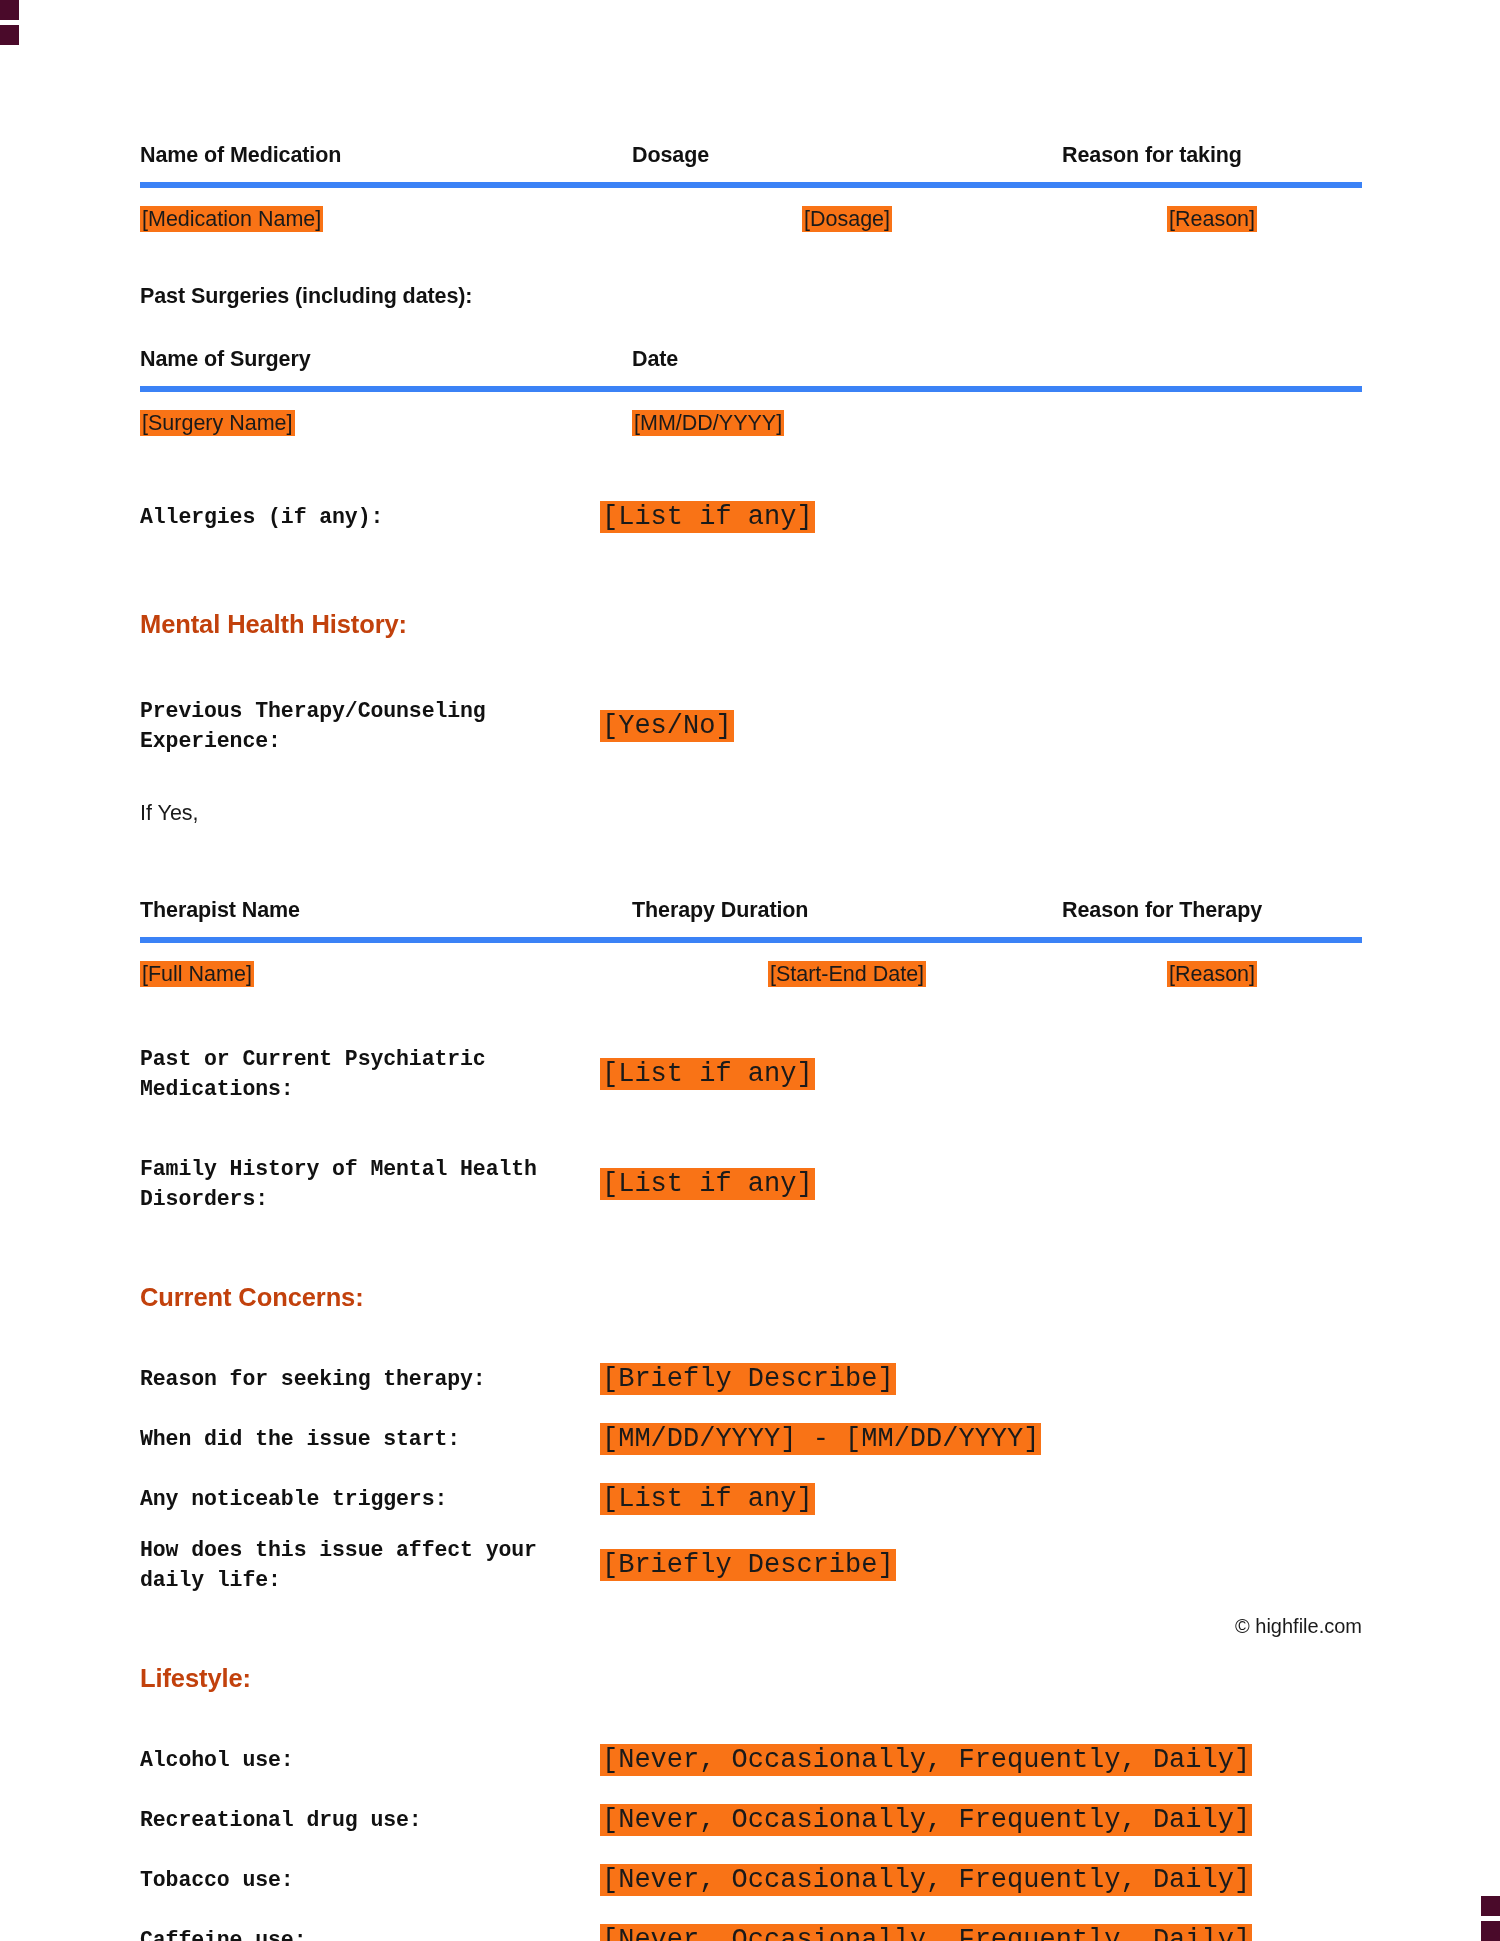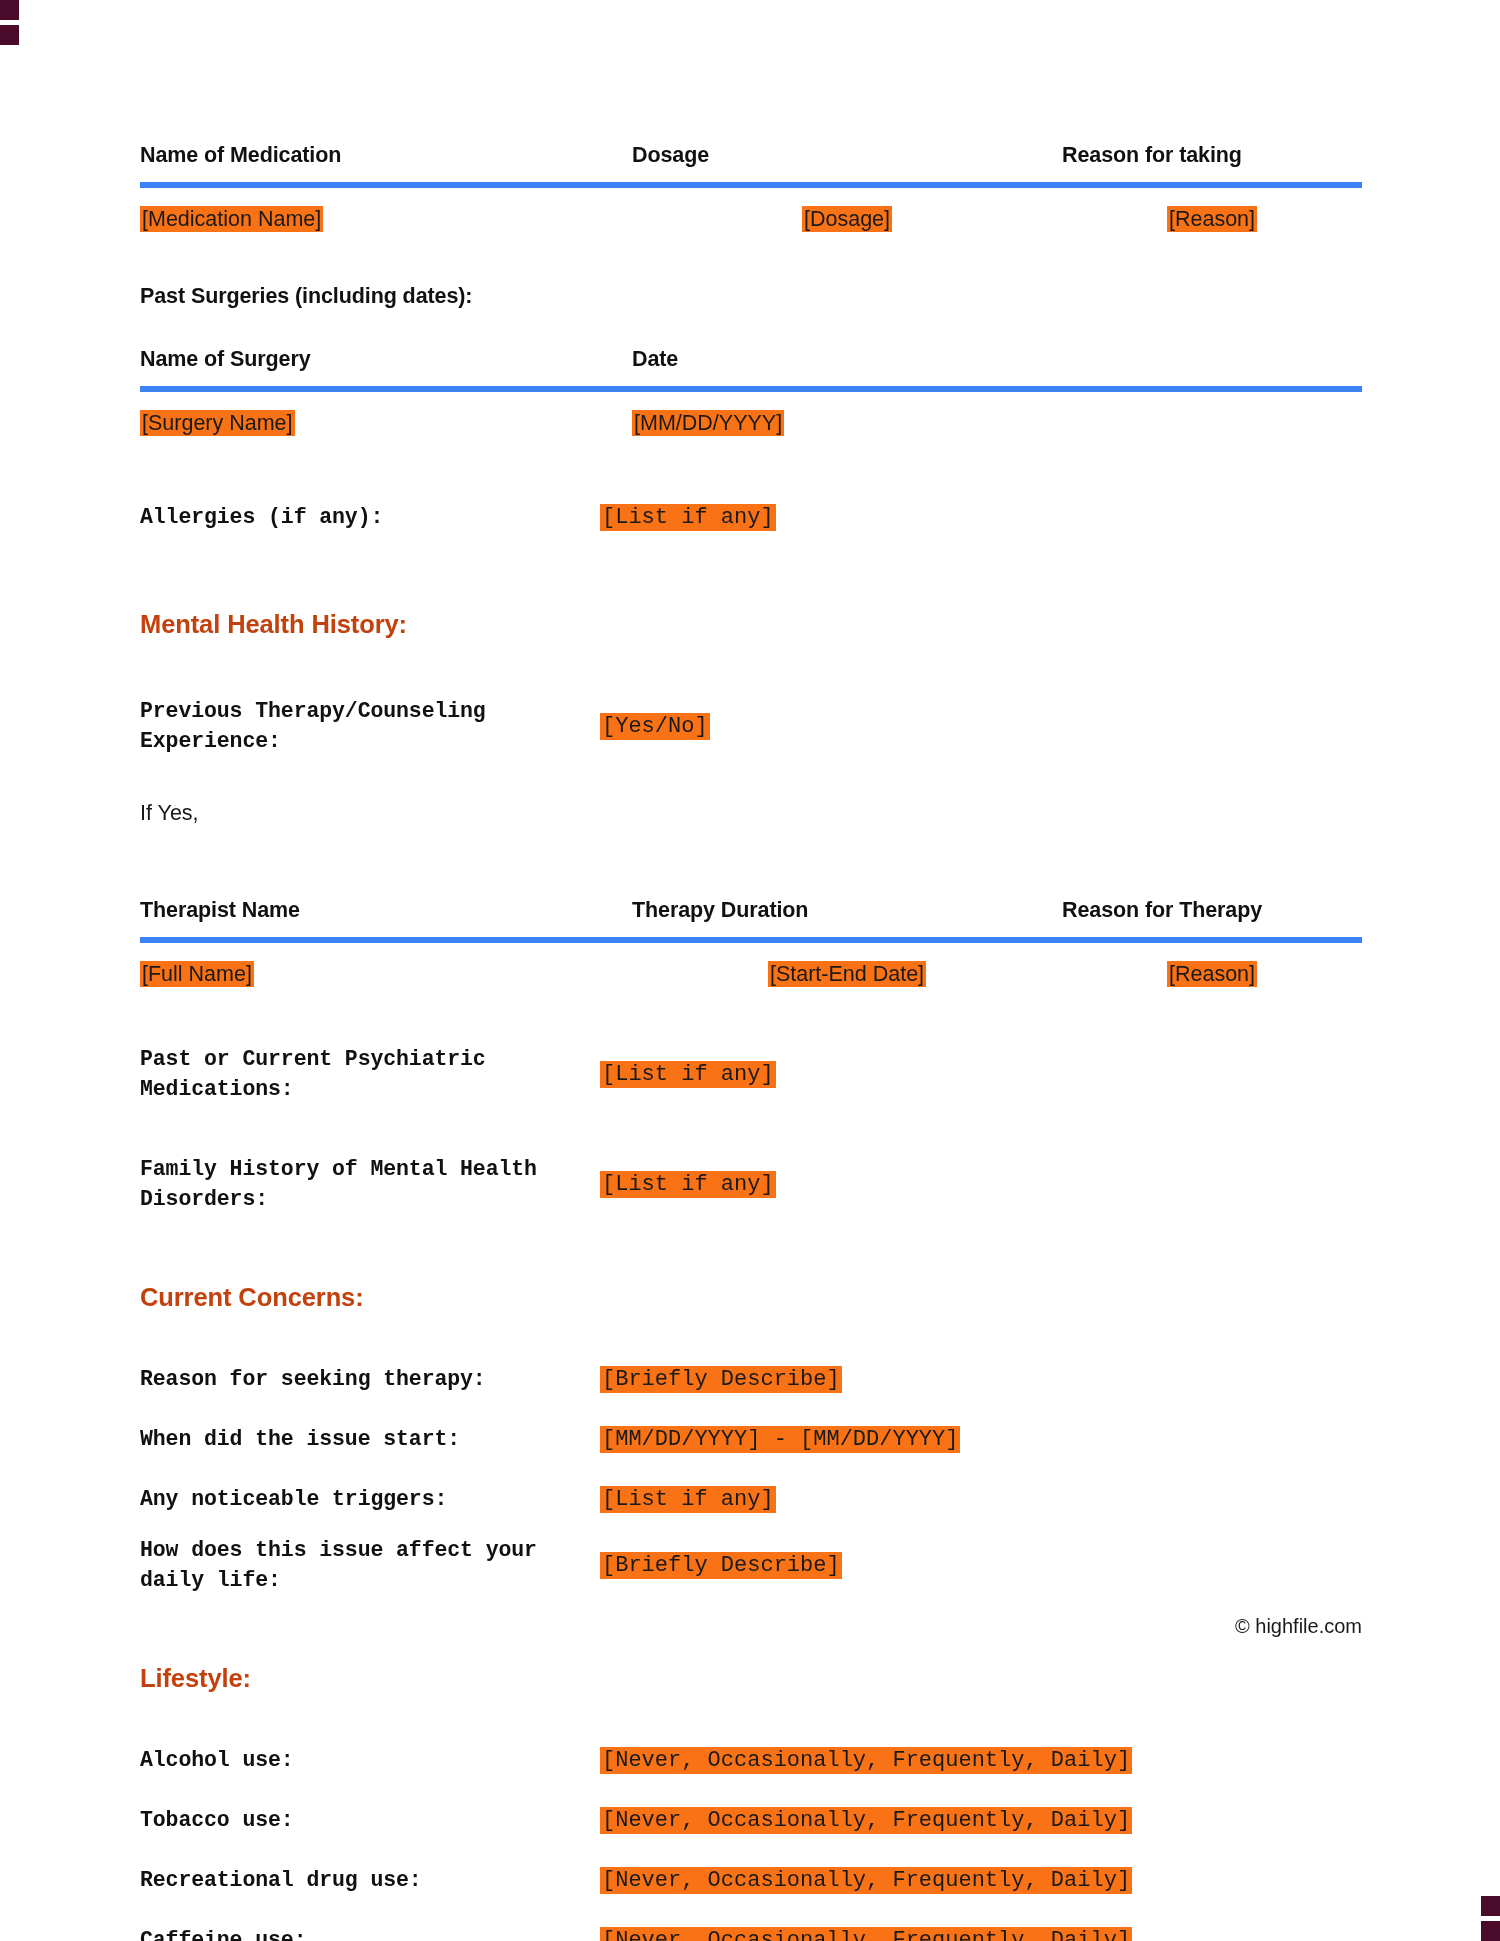--- a/index.html
+++ b/index.html
@@ -118,21 +118,21 @@
   .field-label {
     width: 440px;
     font-size: 21.5px;
     font-weight: bold;
     color: #111111;
     line-height: 1.38;
     letter-spacing: -0.1px;
     padding-right: 20px !important;
   }
   .field-value {
-    font-size: 22px;
+    font-size: 27px;
     font-weight: normal;
     color: #1a1a1a;
     line-height: 1.38;
   }
   .row-tall td { height: 72px; }
   .row-short td { height: 60px; }
 
   
   .footer {
     position: absolute;
@@ -332,27 +332,27 @@
 
     <table class="field-table">
       <tbody>
           <tr class="row-short">
         <td class="field-label">Alcohol use:</td>
         <td class="field-value">
           <span class="ph">[Never, Occasionally, Frequently, Daily]</span>
         </td>
       </tr>
       <tr class="row-short">
+        <td class="field-label">Recreational drug use:</td>
+        <td class="field-value">
+          <span class="ph">[Never, Occasionally, Frequently, Daily]</span>
+        </td>
+      </tr>
+      <tr class="row-short">
         <td class="field-label">Tobacco use:</td>
-        <td class="field-value">
-          <span class="ph">[Never, Occasionally, Frequently, Daily]</span>
-        </td>
-      </tr>
-      <tr class="row-short">
-        <td class="field-label">Recreational drug use:</td>
         <td class="field-value">
           <span class="ph">[Never, Occasionally, Frequently, Daily]</span>
         </td>
       </tr>
       <tr class="row-short">
         <td class="field-label">Caffeine use:</td>
         <td class="field-value">
           <span class="ph">[Never, Occasionally, Frequently, Daily]</span>
         </td>
       </tr>

